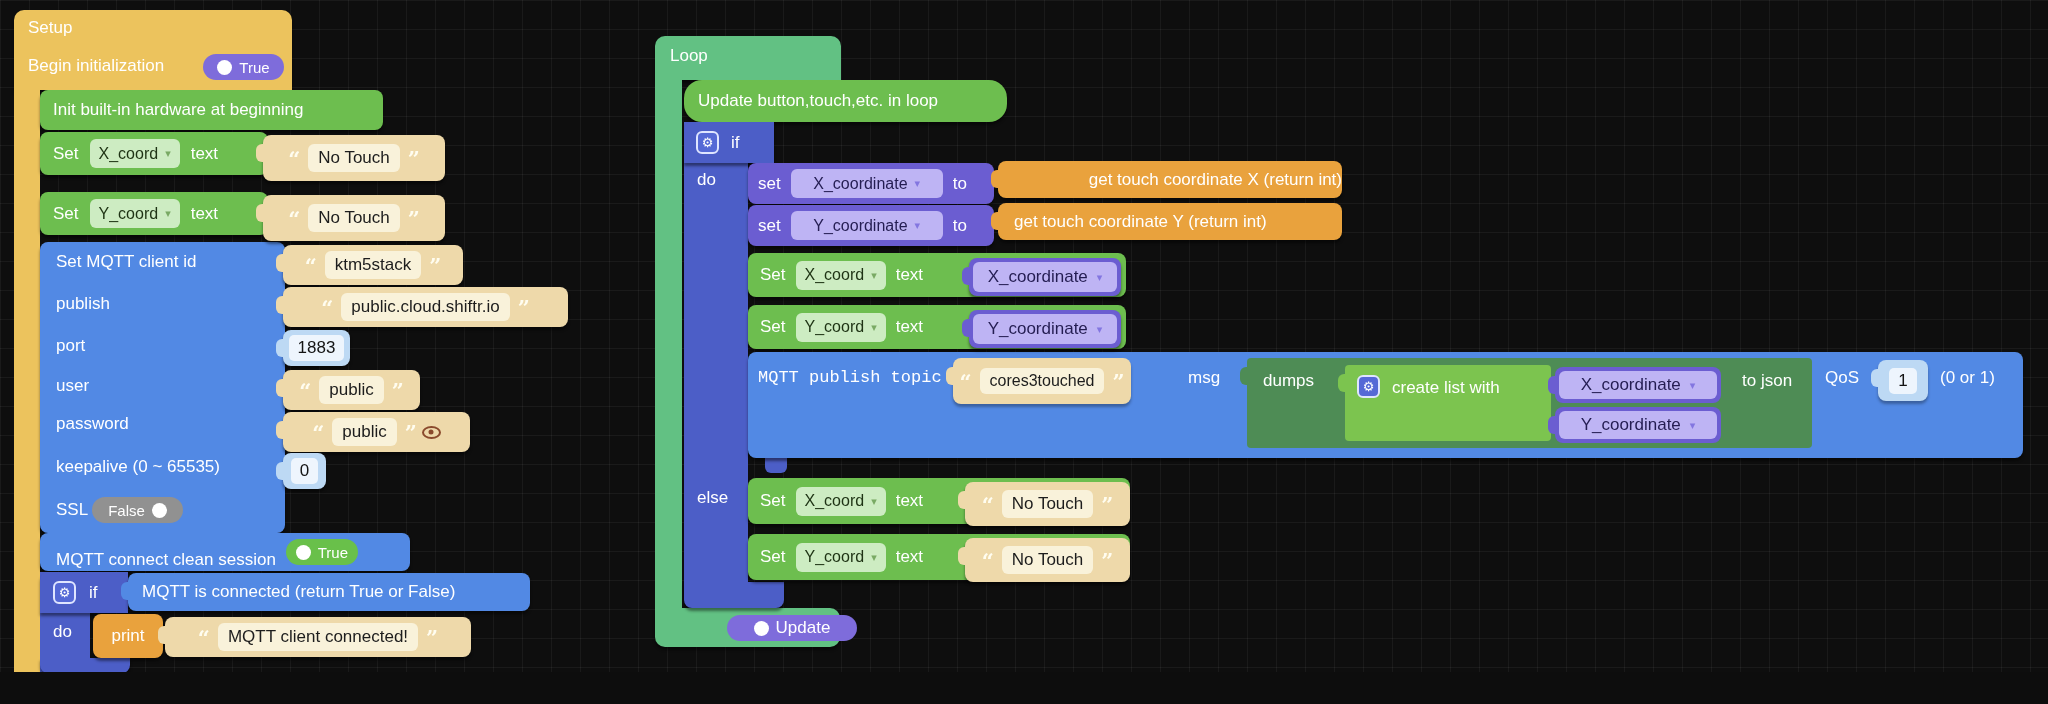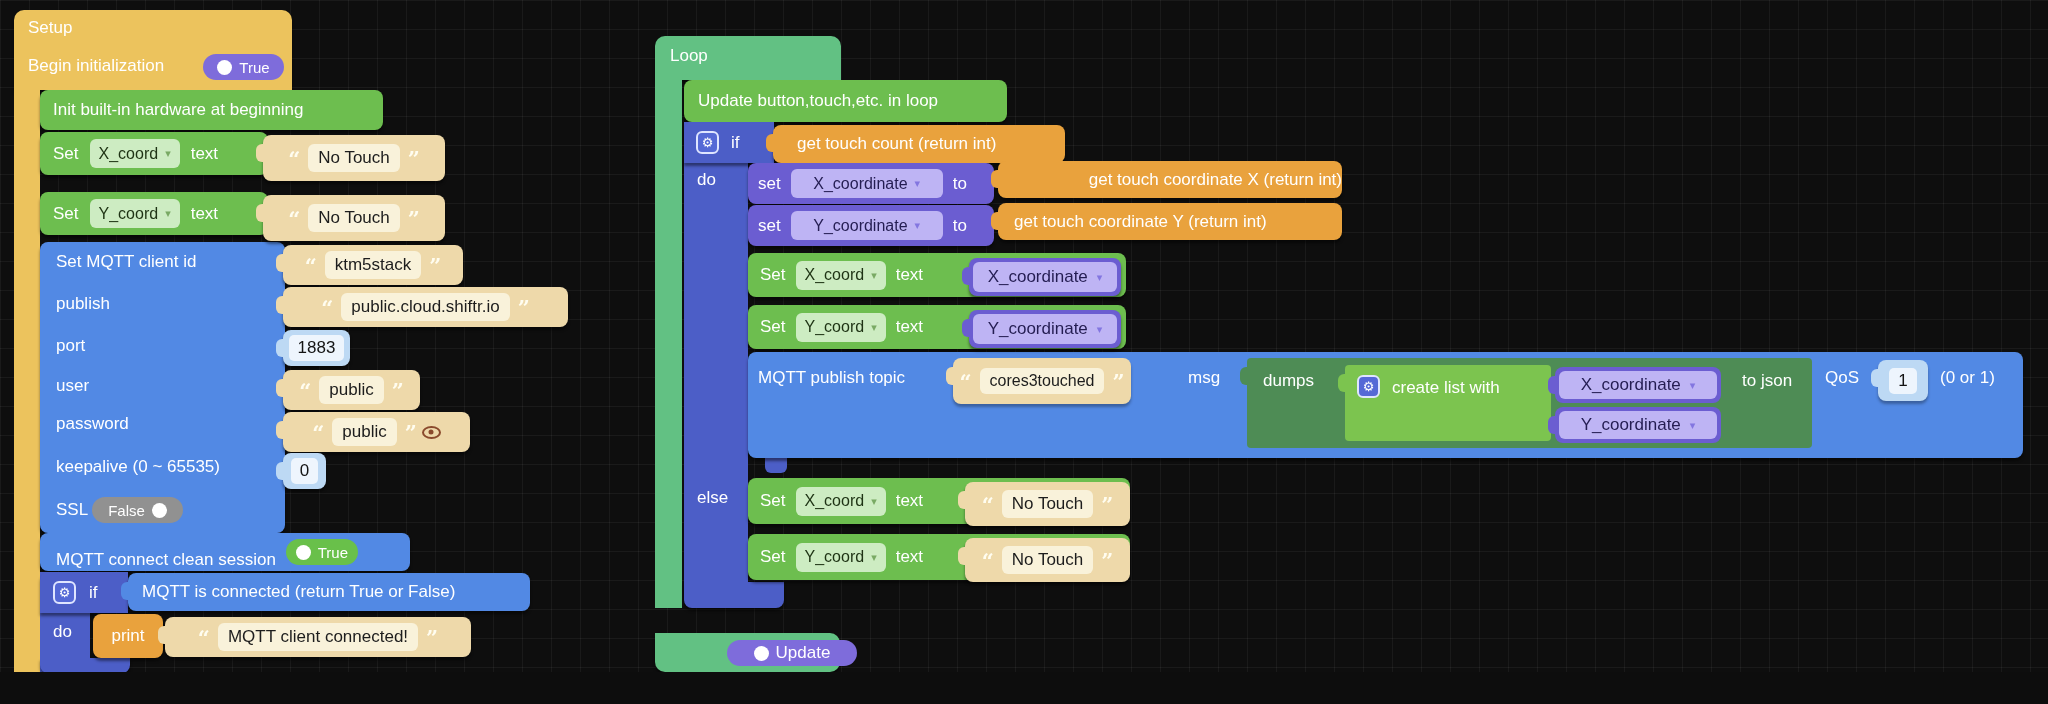--- a/index.html
+++ b/index.html
@@ -173,40 +173,37 @@
   <div class="b c-tan vb flex z4" style="left:165px;top:617px;width:306px;height:40px;justify-content:center;">
     <span class="q">“</span>
     <span class="sfield">MQTT client connected!</span>
     <span class="q">”</span>
   </div>
 
   <div class="b c-mint r-top z1" style="left:655px;top:36px;width:186px;height:44px;">
     <span class="t" style="left:15px;top:10px;text-align:center;">Loop</span>
   </div>
   <div class="b c-mint r-none nosh z1" style="left:655px;top:78px;width:27px;height:530px;"></div>
-  <div class="b c-mint r-foot z1" style="left:655px;top:608px;width:185px;height:39px;margin-top:25px;">
+  <div class="b c-mint r-foot z1" style="left:655px;top:608px;width:185px;height:39px;">
     <div class="pill" style="position:absolute;left:72px;top:7px;width:130px;background:var(--toggle-purple);font-size:17px;">
       <span class="knob"></span>
       <span>Update</span>
     </div>
   </div>
 
-  <div class="b c-green flex z2" style="left:684px;top:80px;width:323px;height:42px;padding-left:14px;">
+  <div class="b c-green flex z2" style="left:684px;top:80px;width:323px;height:42px;padding-left:14px;border-radius:18px;">
     <span style="white-space:nowrap;">Update button,touch,etc. in loop</span>
   </div>
 
   <div class="b c-indigo r-none nosh z2" style="left:684px;top:122px;width:64px;height:460px;"></div>
   <div class="b c-indigo flex z2" style="left:684px;top:122px;width:90px;height:41px;border-radius:8px 0 0 0;padding-left:12px;gap:12px;">
     <span class="gear">⚙</span>
     <span>if</span>
   </div>
   <div class="b c-indigo z2" style="left:684px;top:582px;width:100px;height:26px;border-radius:0 0 8px 8px;"></div>
-  <div class="b c-orange vb flex z3" style="left:773px;top:125px;width:292px;height:38px;padding-left:24px;">
-    <span style="white-space:nowrap;">get touch count (return int)</span>
-  </div>
   <span class="t z6" style="left:697px;top:170px;">do</span>
   <span class="t z6" style="left:697px;top:488px;">else</span>
 
   <div class="b c-purple flex z3" style="left:748px;top:163px;width:246px;height:41px;padding-left:10px;gap:10px;">
     <span>set</span>
     <span class="field pf" style="width:152px;justify-content:center;">
         <span>X_coordinate</span>
         <span class="dd pdd">▾</span>
       </span>
     <span>to</span>
@@ -251,21 +248,21 @@
     <span>text</span>
   </div>
   <div class="b c-purple pvar vb flex z4" style="left:969px;top:310px;width:152px;height:38px;">
     <span class="pfield">
         <span>Y_coordinate</span>
         <span class="dd pdd">▾</span>
       </span>
   </div>
 
   <div class="b c-blue z3" style="left:748px;top:352px;width:1275px;height:106px;">
-    <span class="t" style="left:10px;top:16px;">MQTT publish topic</span>
+    <span class="t" style="left:10px;top:16px;font-family:Liberation Mono, monospace;">MQTT publish topic</span>
     <div class="b c-tan vb flex nosh" style="left:205px;top:6px;width:178px;height:46px;justify-content:center;box-shadow:0 3px 3px rgba(0,0,0,.3);">
       <span class="q">“</span>
       <span class="sfield" style="font-size:16px;">cores3touched</span>
       <span class="q">”</span>
     </div>
     <span class="t" style="left:440px;top:16px;">msg</span>
 
     <div class="b c-dgreen vb nosh" style="left:499px;top:6px;width:565px;height:90px;border-radius:4px;">
       <span class="t" style="left:16px;top:13px;">dumps</span>
       <div class="b c-lime vb nosh" style="left:98px;top:7px;width:206px;height:76px;border-radius:4px;">

